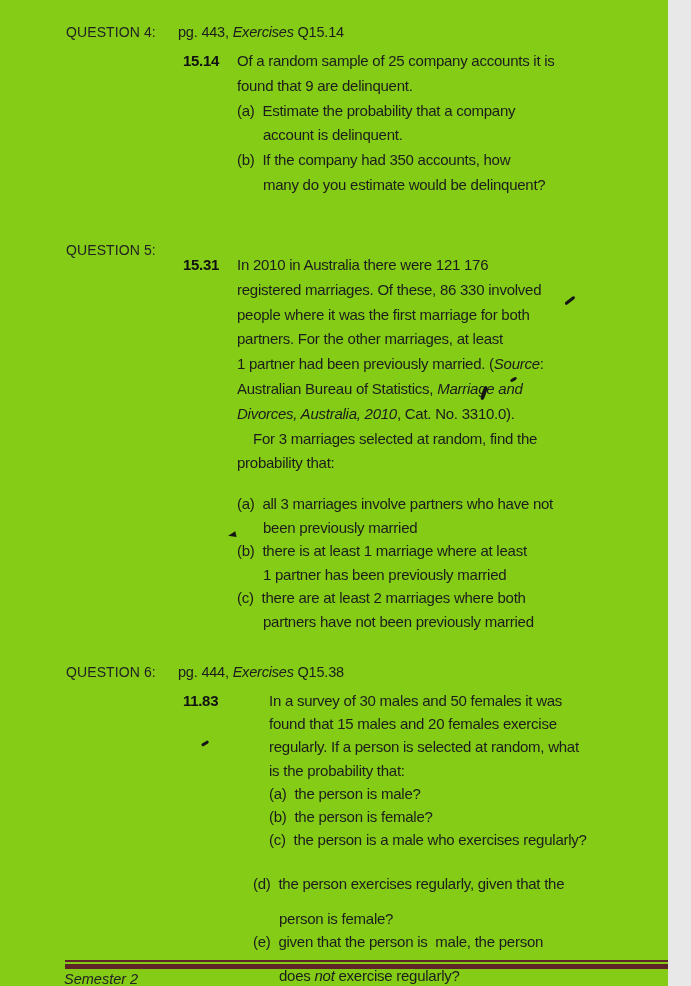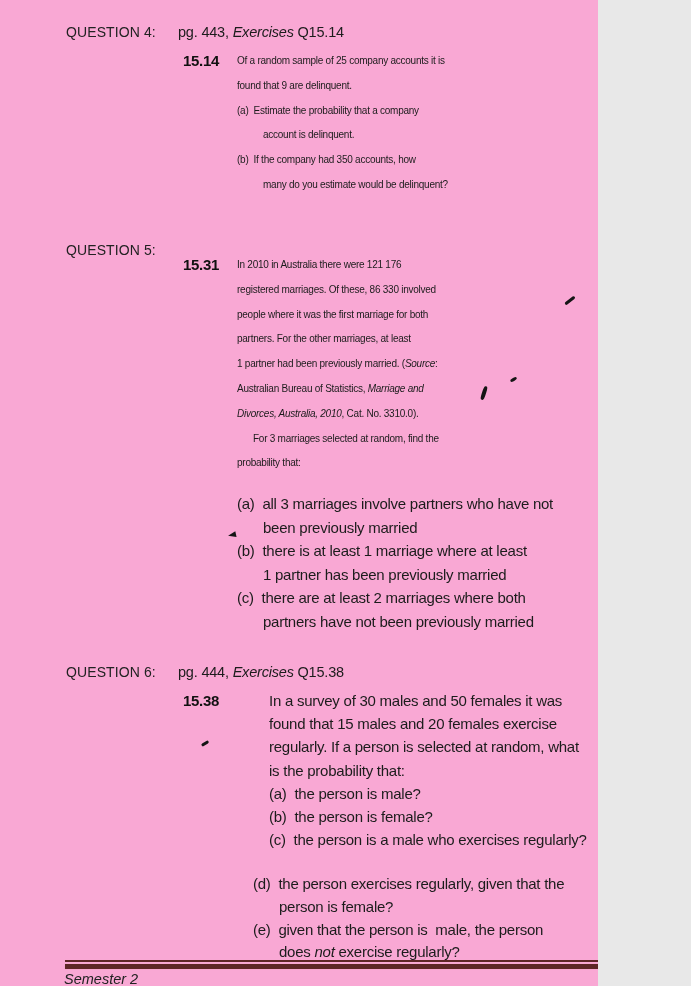--- a/index.html
+++ b/index.html
@@ -1,46 +1,46 @@
 <!DOCTYPE html>
 <html><head>
 <meta charset="utf-8">
 <style>
   html,body{margin:0;padding:0;background:#e8e8e8;}
   .page{
     position:relative;
-    width:598px;height:986px;
-    background:#f9a8d4;
+    width:668px;height:986px;
+    background:#84cc16;
     font-family:"Liberation Sans", sans-serif;
     color:#1e1e1e;
     overflow:hidden;
   }
   .abs{position:absolute;}
   .qlabel{
     font-size:14px;letter-spacing:0.1px;color:#222;
     line-height:20px;white-space:pre;
   }
   .qref{
     font-size:14.5px;letter-spacing:-0.2px;color:#1c1c1c;
     line-height:20px;white-space:pre;text-align:right;
   }
   .qnum{
     font-size:15px;font-weight:bold;letter-spacing:-0.3px;color:#111;
     line-height:24.8px;white-space:pre;
   }
   .textblock{white-space:pre;color:#1c1c1c;}
-  .lh25{font-size:10px;line-height:24.8px;letter-spacing:-0.25px;}
+  .lh25{font-size:15px;line-height:24.8px;letter-spacing:-0.25px;}
   .lh25b{font-size:15px;line-height:23.6px;letter-spacing:-0.25px;}
   .lh23{font-size:15px;line-height:23.2px;letter-spacing:-0.25px;margin-left:32px;}
   .lh228{font-size:15px;line-height:22.8px;letter-spacing:-0.25px;}
   .line{white-space:pre;}
   .ind0{padding-left:0;}
   .ind1{padding-left:16px;}
   .ind2{padding-left:26px;}
-  .ind3{padding-left:42px;}
+  .ind3{padding-left:42px;margin-top:12px;}
   .seg-n{font-style:normal;}
   .seg-i{font-style:italic;}
   .footer-text{
     font-size:14.5px;font-style:italic;color:#222;
     line-height:20px;white-space:pre;letter-spacing:0;
   }
   
   .rule-thin{left:65px;top:960px;width:626px;height:2.4px;background:#5d2525;}
   .rule-thick{left:65px;top:963.8px;width:626px;height:5.2px;background:#5d2525;box-shadow:0 0 0.5px #8a5147;}
   
@@ -69,21 +69,21 @@
   <div class="abs qnum" style="left:183px;top:49px">15.14</div>
   <div class="abs textblock lh25" style="left:237px;top:49px"><div class="line ind0"><span class="seg-n">Of a random sample of 25 company accounts it is</span></div><div class="line ind0"><span class="seg-n">found that 9 are delinquent.</span></div><div class="line ind0"><span class="seg-n">(a)  Estimate the probability that a company</span></div><div class="line ind2"><span class="seg-n">account is delinquent.</span></div><div class="line ind0"><span class="seg-n">(b)  If the company had 350 accounts, how</span></div><div class="line ind2"><span class="seg-n">many do you estimate would be delinquent?</span></div></div>
 
   <div class="abs qlabel" style="left:66px;top:240px">QUESTION 5:</div>
   <div class="abs qnum" style="left:183px;top:253px">15.31</div>
   <div class="abs textblock lh25" style="left:237px;top:253px"><div class="line ind0"><span class="seg-n">In 2010 in Australia there were 121 176</span></div><div class="line ind0"><span class="seg-n">registered marriages. Of these, 86 330 involved</span></div><div class="line ind0"><span class="seg-n">people where it was the first marriage for both</span></div><div class="line ind0"><span class="seg-n">partners. For the other marriages, at least</span></div><div class="line ind0"><span class="seg-n">1 partner had been previously married. (</span><span class="seg-i">Source</span><span class="seg-n">:</span></div><div class="line ind0"><span class="seg-n">Australian Bureau of Statistics, </span><span class="seg-i">Marriage and</span></div><div class="line ind0"><span class="seg-i">Divorces, Australia, 2010</span><span class="seg-n">, Cat. No. 3310.0).</span></div><div class="line ind1"><span class="seg-n">For 3 marriages selected at random, find the</span></div><div class="line ind0"><span class="seg-n">probability that:</span></div></div>
   <div class="abs textblock lh25b" style="left:237px;top:492px"><div class="line ind0"><span class="seg-n">(a)  all 3 marriages involve partners who have not</span></div><div class="line ind2"><span class="seg-n">been previously married</span></div><div class="line ind0"><span class="seg-n">(b)  there is at least 1 marriage where at least</span></div><div class="line ind2"><span class="seg-n">1 partner has been previously married</span></div><div class="line ind0"><span class="seg-n">(c)  there are at least 2 marriages where both</span></div><div class="line ind2"><span class="seg-n">partners have not been previously married</span></div></div>
 
   <div class="abs qlabel" style="left:66px;top:662px">QUESTION 6:</div>
   <div class="abs qref" style="left:178px;top:662px"><span class="seg-n">pg. 444, </span><span class="seg-i">Exercises</span><span class="seg-n"> Q15.38</span></div>
-  <div class="abs qnum" style="left:183px;top:689px">15.38</div>
+  <div class="abs qnum" style="left:183px;top:689px">11.83</div>
   <div class="abs textblock lh23" style="left:237px;top:689px"><div class="line ind0"><span class="seg-n">In a survey of 30 males and 50 females it was</span></div><div class="line ind0"><span class="seg-n">found that 15 males and 20 females exercise</span></div><div class="line ind0"><span class="seg-n">regularly. If a person is selected at random, what</span></div><div class="line ind0"><span class="seg-n">is the probability that:</span></div><div class="line ind0"><span class="seg-n">(a)  the person is male?</span></div><div class="line ind0"><span class="seg-n">(b)  the person is female?</span></div><div class="line ind0"><span class="seg-n">(c)  the person is a male who exercises regularly?</span></div></div>
   <div class="abs textblock lh228" style="left:237px;top:873px"><div class="line ind1"><span class="seg-n">(d)  the person exercises regularly, given that the</span></div><div class="line ind3"><span class="seg-n">person is female?</span></div><div class="line ind1"><span class="seg-n">(e)  given that the person is  male, the person</span></div><div class="line ind3"><span class="seg-n">does </span><span class="seg-i">not</span><span class="seg-n"> exercise regularly?</span></div></div>
 
   <div class="abs rule-thin"></div>
   <div class="abs rule-thick"></div>
   <div class="abs footer-text" style="left:64px;top:969px">Semester 2</div>
 
   <div class="abs mark mark-line-end"></div>
   <div class="abs mark mark-source"></div>
   <div class="abs mark mark-marriage"></div>

